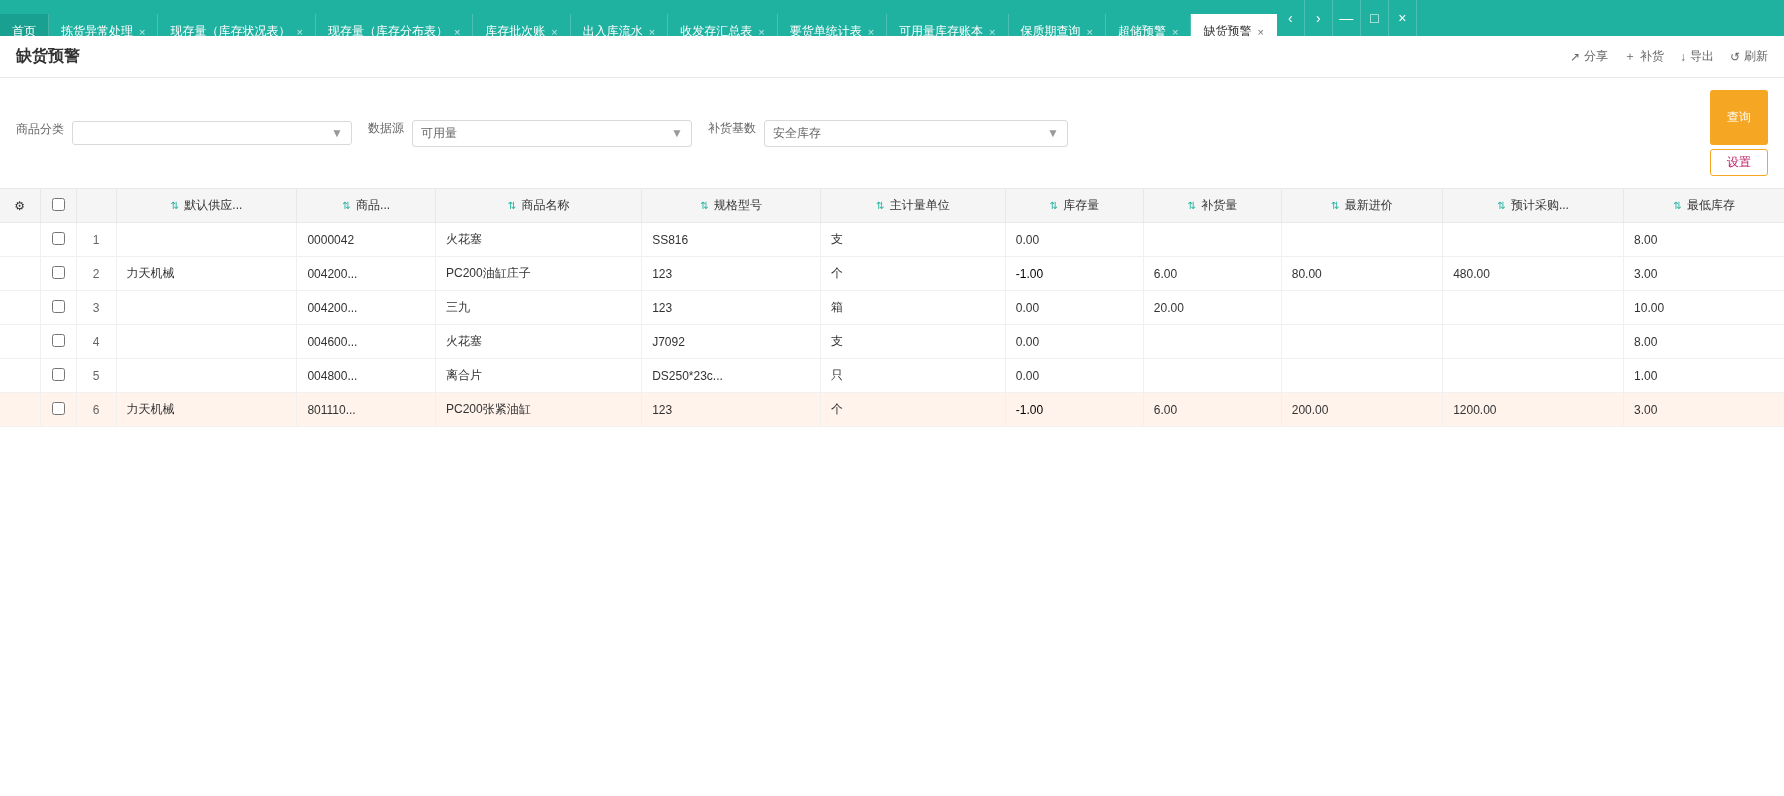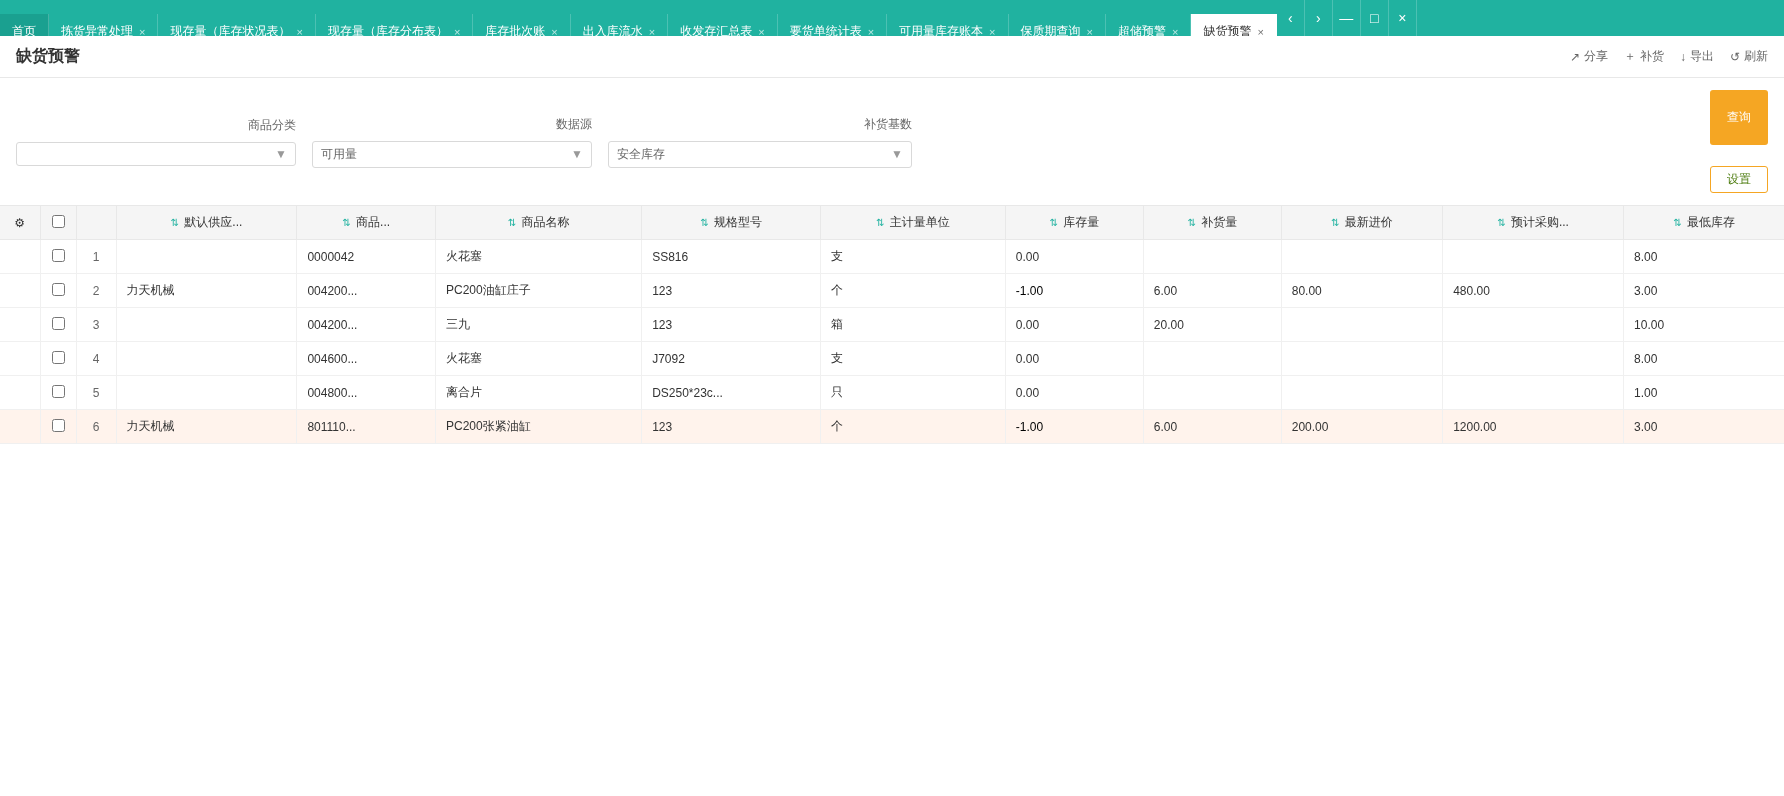--- a/index.html
+++ b/index.html
@@ -88,23 +88,22 @@
     
     .filter-bar {
       display: flex;
       align-items: center;
       padding: 12px 16px;
       gap: 16px;
       border-bottom: 1px solid #e8e8e8;
     }
     .filter-group {
       display: flex;
-      align-items: flex-end;
+      align-items: flex-start;
       gap: 8px;
-      flex-direction: column;
     }
     .filter-label {
       color: #666;
       white-space: nowrap;
       font-size: 12px;
     }
     .filter-select {
       display: flex;
       align-items: center;
       border: 1px solid #d9d9d9;
@@ -133,27 +132,26 @@
       background: #f5a623;
       color: #fff;
       border: none;
       border-radius: 3px;
       padding: 19px 16px;
       cursor: pointer;
       font-size: 12px;
     }
     .btn-settings {
       background: #fff;
-      color: #4d7c0f;
+      color: #be185d;
       border: 1px solid #f5a623;
       border-radius: 3px;
       padding: 4px 16px;
       cursor: pointer;
       font-size: 12px;
-      margin-top: 17px;
     }
 
     
     .table-container {
       padding: 0;
     }
     table {
       width: 100%;
       border-collapse: collapse;
       font-size: 12px;

